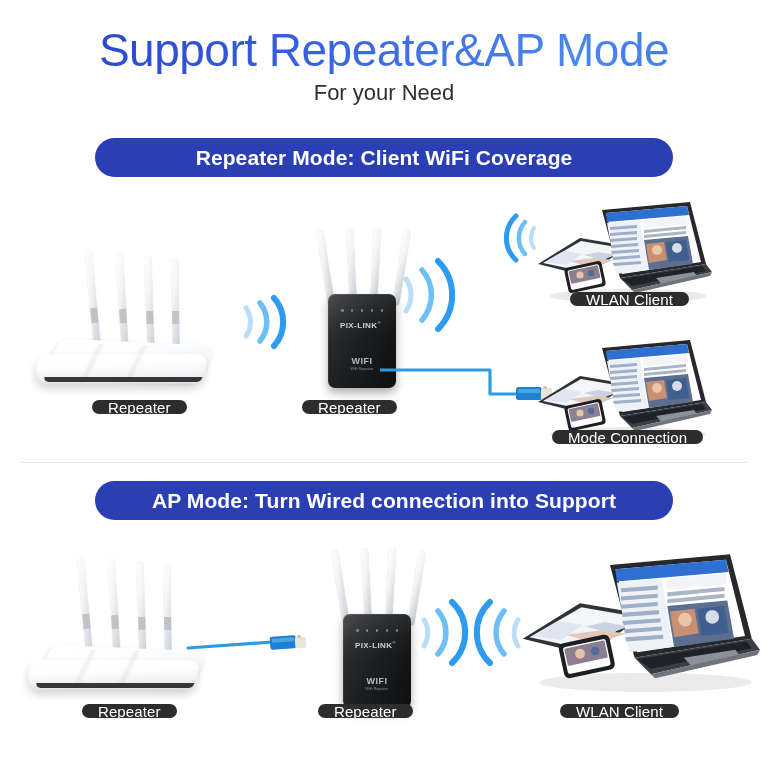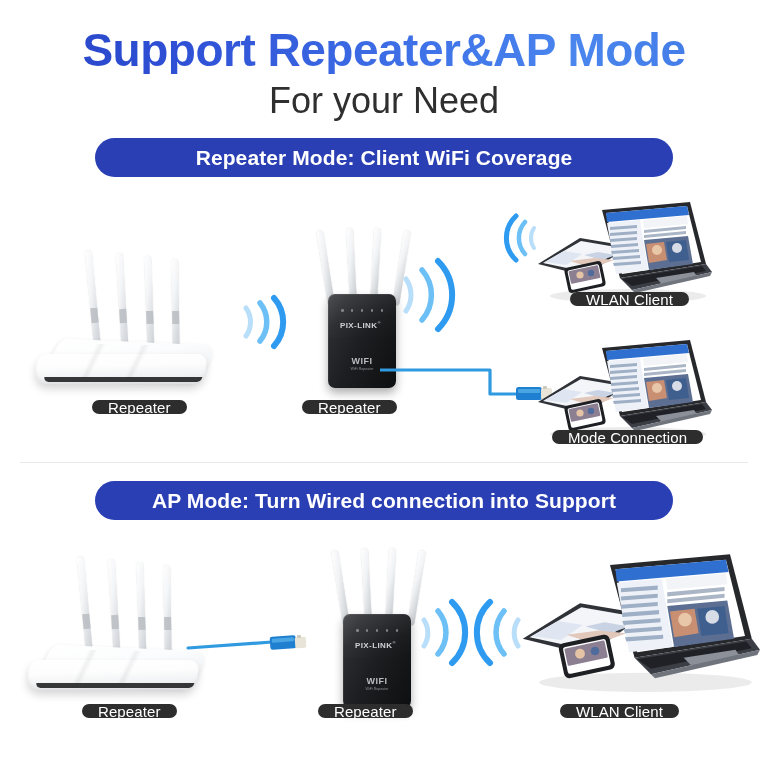--- a/index.html
+++ b/index.html
@@ -8,32 +8,32 @@
     background:#ffffff;
     font-family:"Liberation Sans", sans-serif;
     position:relative;
     overflow:hidden;
   }
 
   
   .header { width:768px; padding-top:26px; text-align:center; }
   .main-title {
     font-size:46px;
-    font-weight:bold;
+    font-weight:normal;
     letter-spacing:-0.5px;
     line-height:1.05;
     background:linear-gradient(100deg,#2743c4 0%,#2f51d6 25%,#3f72e8 55%,#4a86ee 75%,#3f76e4 100%);
     -webkit-background-clip:text;
     background-clip:text;
     color:transparent;
     -webkit-text-fill-color:transparent;
     white-space:nowrap;
   }
   .sub-title {
-    font-size:36px;
+    font-size:22px;
     color:#2f2f2f;
     font-weight:400;
     margin-top:6px;
     letter-spacing:0px;
   }
 
   
   .banner {
     position:absolute;
     left:50%;

